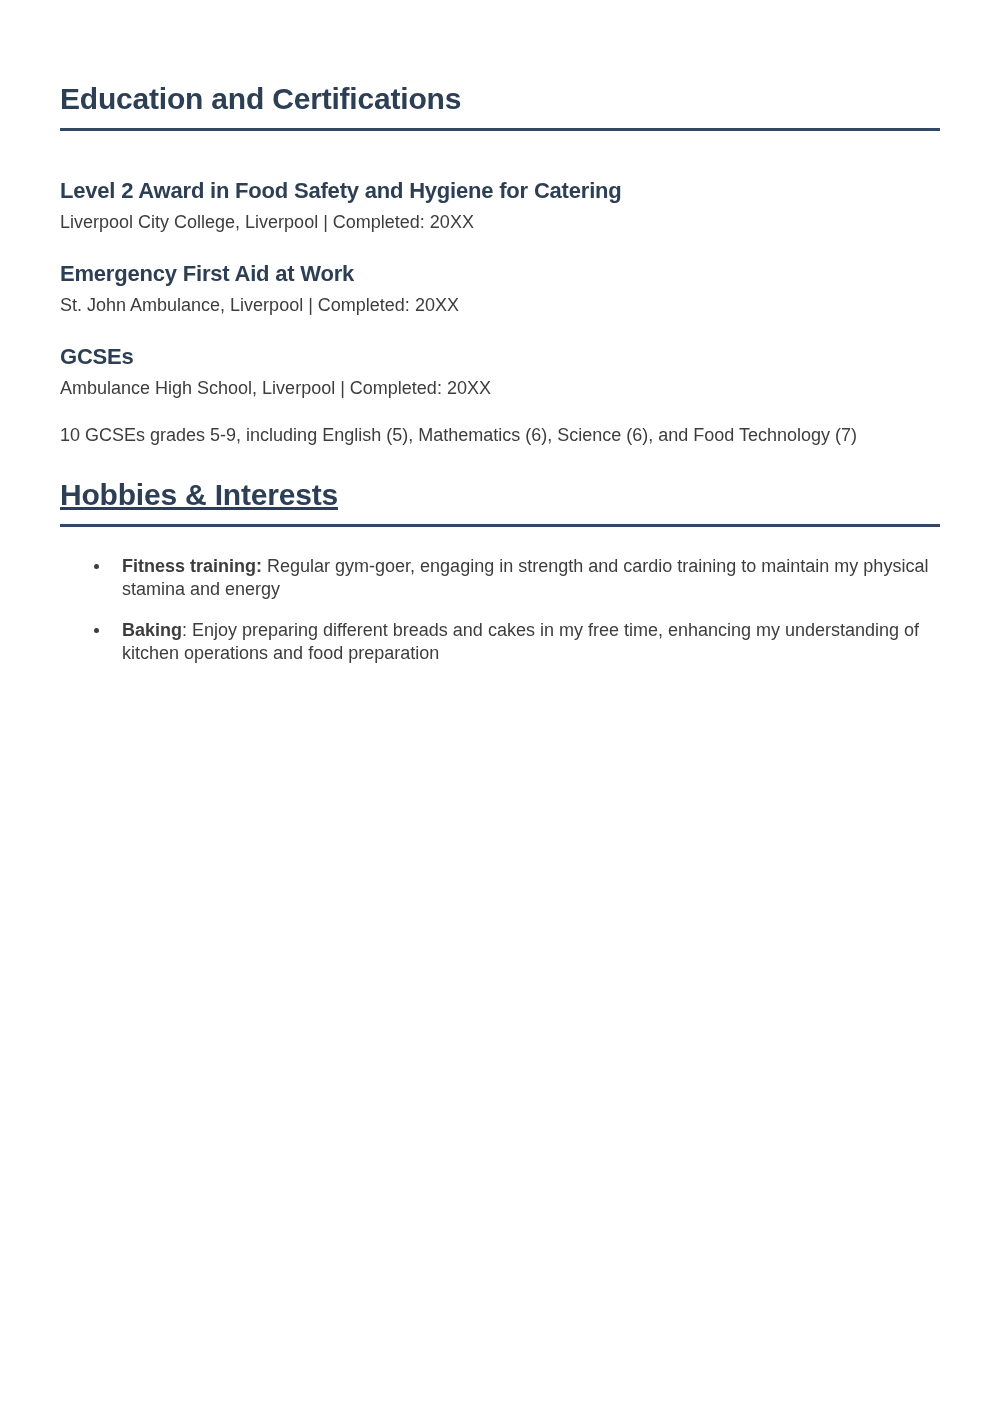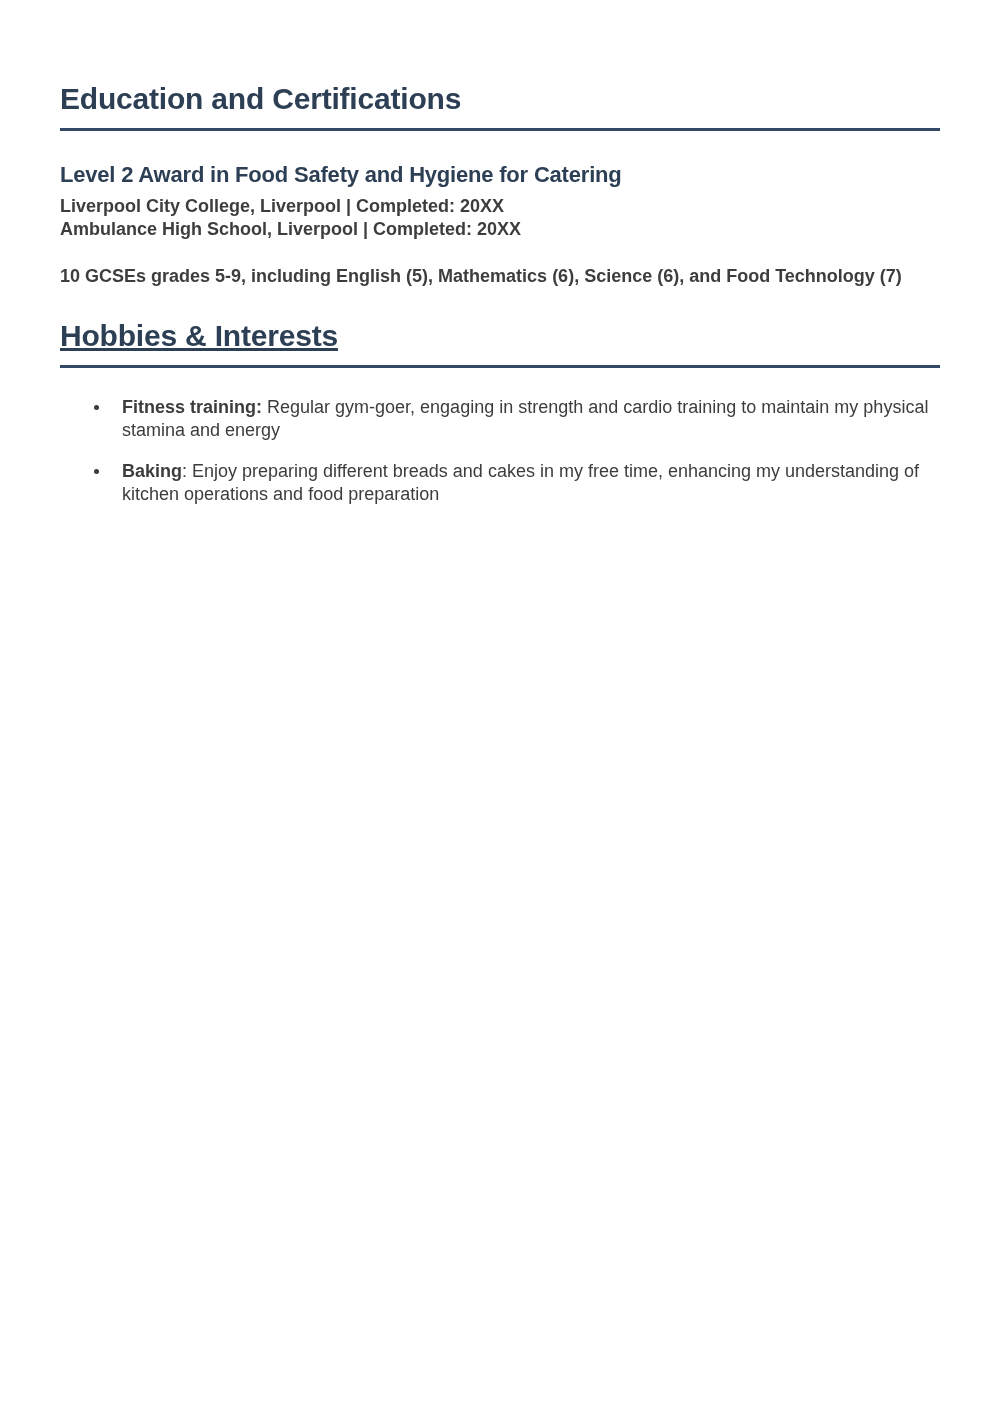--- a/index.html
+++ b/index.html
@@ -45,28 +45,27 @@
 
   .entry-title {
     font-size: 22px;
     line-height: 27px;
     font-weight: bold;
     color: var(--accent);
     margin: 26px 0 7px 0;
     letter-spacing: -0.2px;
   }
   .entry-title.first {
-    margin-top: 30px;
+    margin-top: 46px;
   }
 
   .entry-sub, .entry-detail {
     font-size: 18px;
     line-height: 23px;
     color: var(--body-text);
-    font-weight: bold;
   }
   .entry-detail {
     margin-top: 24px;
   }
 
   .bullets {
     list-style: none;
     margin-top: 28px;
   }
   .bullets li {
@@ -97,22 +96,27 @@
 
   <section>
     <h1 class="section-title first">Education and Certifications</h1>
     <div class="rule"></div>
 
     <div class="entry">
       <h2 class="entry-title first">Level 2 Award in Food Safety and Hygiene for Catering</h2>
       <p class="entry-sub">Liverpool City College, Liverpool | Completed: 20XX</p>
     </div>
 
+    <div class="entry">
+      <h2 class="entry-title">Emergency First Aid at Work</h2>
+      <p class="entry-sub">St. John Ambulance, Liverpool | Completed: 20XX</p>
+    </div>
 
     <div class="entry">
+      <h2 class="entry-title">GCSEs</h2>
       <p class="entry-sub">Ambulance High School, Liverpool | Completed: 20XX</p>
       <p class="entry-detail">10 GCSEs grades 5-9, including English (5), Mathematics (6), Science (6), and Food Technology (7)</p>
     </div>
   </section>
 
   <section>
     <h1 class="section-title second">Hobbies &amp; Interests</h1>
     <div class="rule"></div>
 
     <ul class="bullets">

